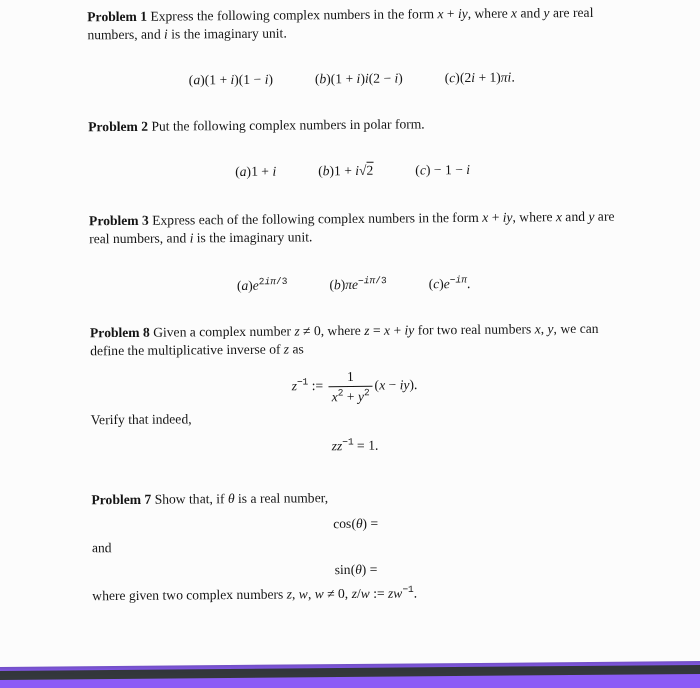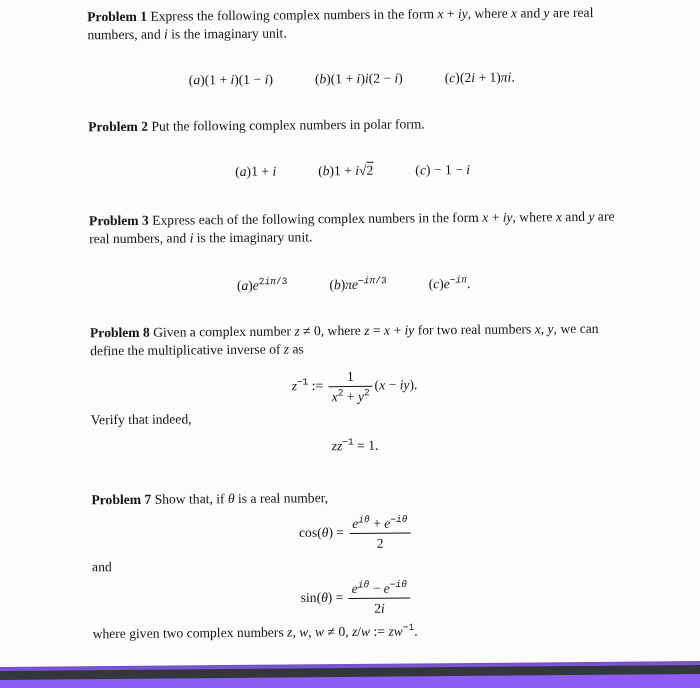--- a/index.html
+++ b/index.html
@@ -81,20 +81,20 @@
         <span>(<i>b</i>)<i>πe</i><sup>−<i>iπ</i>/3</sup></span>
         <span>(<i>c</i>)<i>e</i><sup>−<i>iπ</i></sup>.</span>
       </div>
 
       <div class="para mb10"><b>Problem 8</b> Given a complex number <i>z</i> ≠ 0, where <i>z</i> = <i>x</i> + <i>iy</i> for two real numbers <i>x</i>, <i>y</i>, we can define the multiplicative inverse of <i>z</i> as</div>
       <div class="eq mb4"><i>z</i><sup>−1</sup> := <span class="frac"><span class="num">1</span><span class="den"><i>x</i><sup>2</sup> + <i>y</i><sup>2</sup></span></span>(<i>x</i> − <i>iy</i>).</div>
       <div class="para mb10">Verify that indeed,</div>
       <div class="eq mb34"><i>zz</i><sup>−1</sup> = 1.</div>
 
       <div class="para mb8"><b>Problem 7</b> Show that, if <i>θ</i> is a real number,</div>
-      <div class="eq mb4">cos(<i>θ</i>) = <span class="frac"><span class="num"><i>e</i><sup><i>iθ</i></sup> + <i>e</i><sup>−<i>iθ</i></sup></span><span class="den">2</span></span></div>
+      <div class="eq mb4">cos(<i>θ</i>) = </div>
       <div class="para mb6">and</div>
-      <div class="eq mb6">sin(<i>θ</i>) = <span class="frac"><span class="num"><i>e</i><sup><i>iθ</i></sup> − <i>e</i><sup>−<i>iθ</i></sup></span><span class="den">2<i>i</i></span></span></div>
+      <div class="eq mb6">sin(<i>θ</i>) = </div>
       <div class="para">where given two complex numbers <i>z</i>, <i>w</i>, <i>w</i> ≠ 0, <i>z</i>/<i>w</i> := <i>zw</i><sup>−1</sup>.</div>
 
     </div>
   </div>
 </div>
 
 </body></html>

